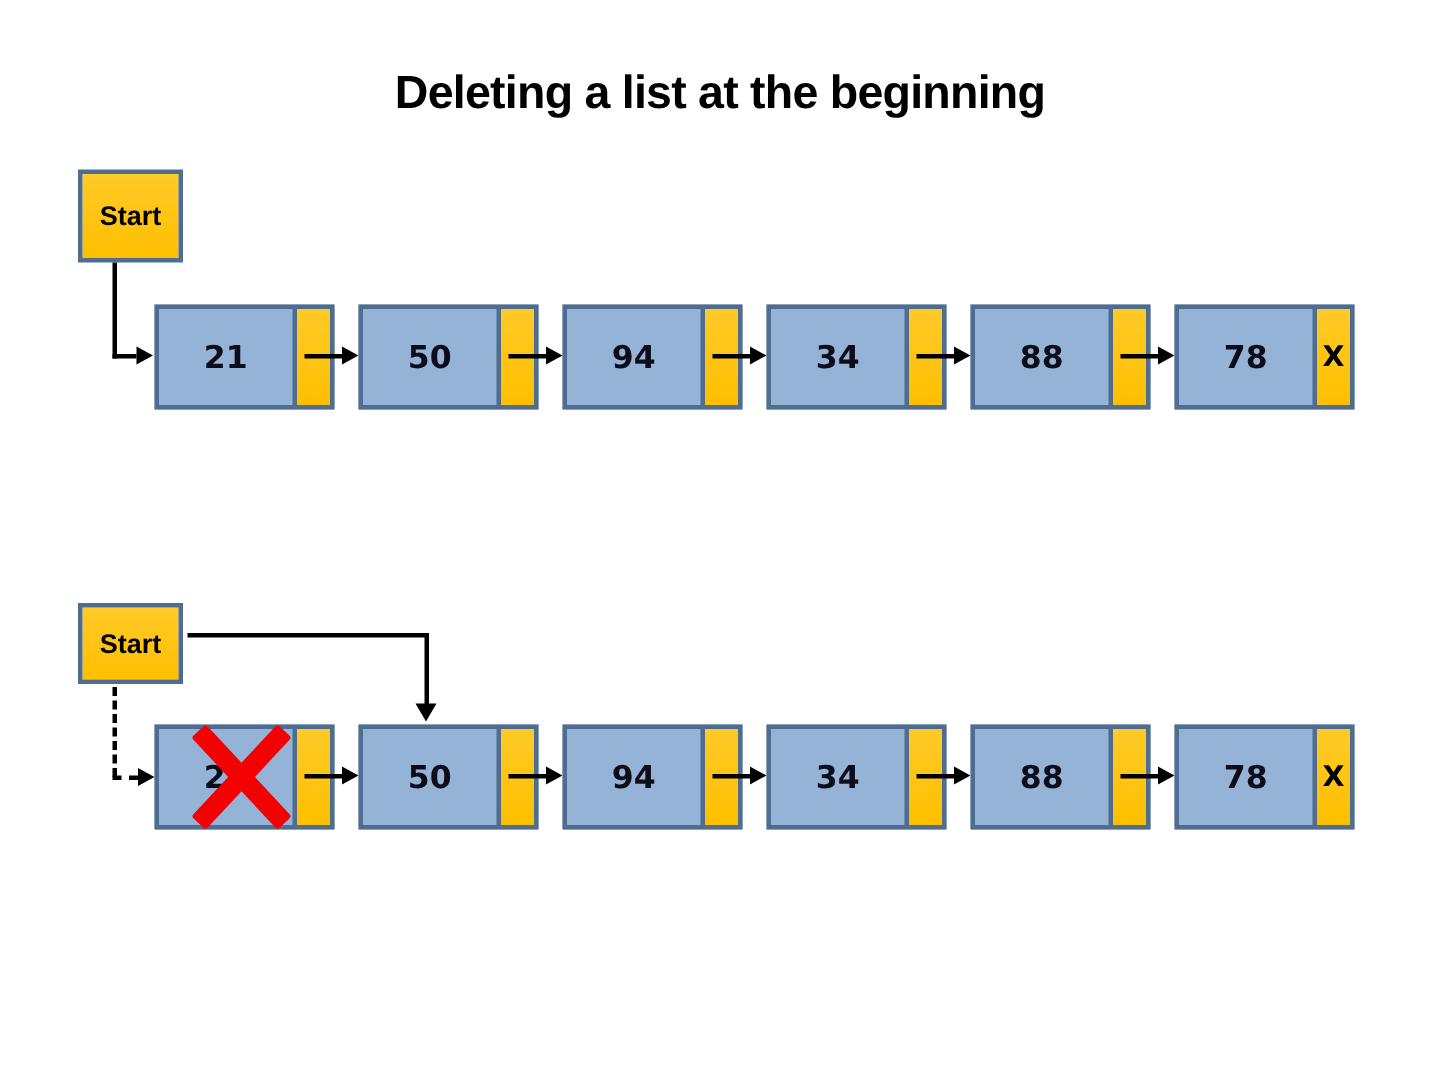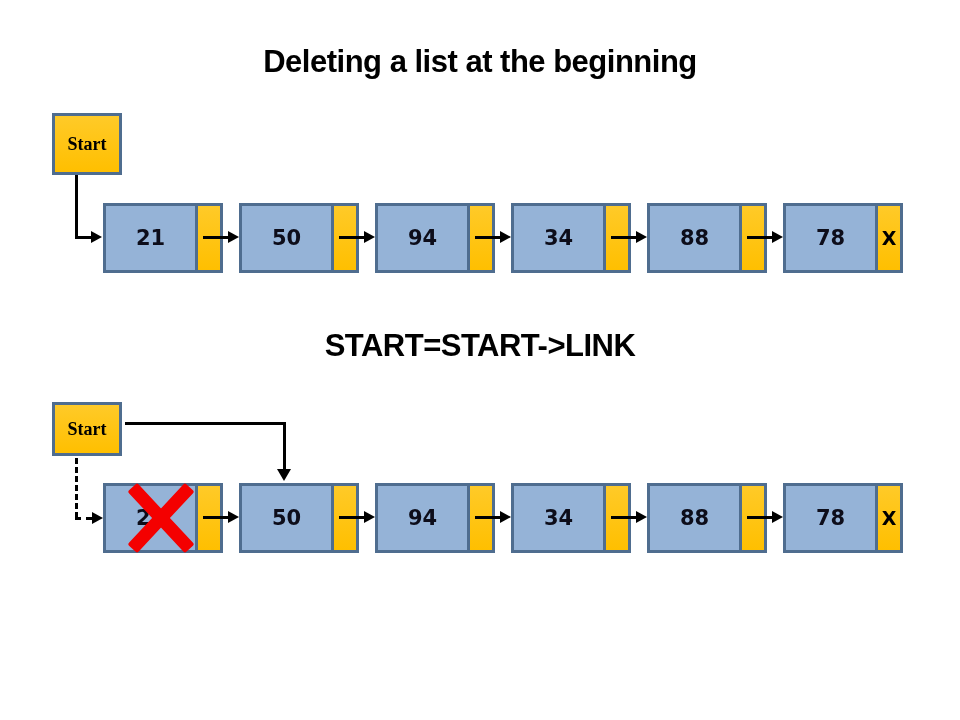--- a/index.html
+++ b/index.html
@@ -18,21 +18,21 @@
   .caption{
     position:absolute;top:612px;left:0;width:960px;text-align:center;
     font-size:25px;font-weight:bold;color:#000;letter-spacing:-0.6px;white-space:nowrap;
   }
   .start-box{
     position:absolute;width:70px;box-sizing:border-box;
     border:3px solid #4f6d8f;
     background:linear-gradient(to bottom,#ffc webkit825,#ffc000);
     background:linear-gradient(to bottom,#ffca28,#ffbf00);
     display:flex;align-items:center;justify-content:center;
-    font-family:Liberation Serif, serif;font-weight:bold;font-size:18px;color:#000;
+    font-family:Liberation Sans, sans-serif;font-weight:bold;font-size:18px;color:#000;
   }
   .start1{left:52px;top:113px;height:62px;}
   .start2{left:52px;top:402px;height:54px;}
   .node-row{position:absolute;left:103px;width:810px;height:70px;}
   .row1{top:203px;}
   .row2{top:483px;}
   .node{
     position:absolute;top:0;width:120px;height:70px;box-sizing:border-box;
     border:3px solid #4f6d8f;background:#95b3d7;display:flex;
   }
@@ -120,21 +120,20 @@
       <div class="node-link"></div>
     </div>
     <div class="h-arrow" style="left:644px;top:33px;width:25px;"></div>
 
     <div class="node" style="left:680px">
       <div class="node-data">78</div>
       <div class="node-link">X</div>
     </div>
   </div>
 
-  <div class="op-label">START=START-&gt;LINK</div>
 
   <div class="start-box start2">
     <span>Start</span>
   </div>
 
   <div class="h-line" style="left:125px;top:422px;width:161px;"></div>
   <div class="v-line" style="left:283px;top:422px;height:48px;"></div>
   <div class="down-head" style="left:277px;top:469px;"></div>
 
   <div class="v-dash" style="left:75px;top:458px;height:60px;"></div>

